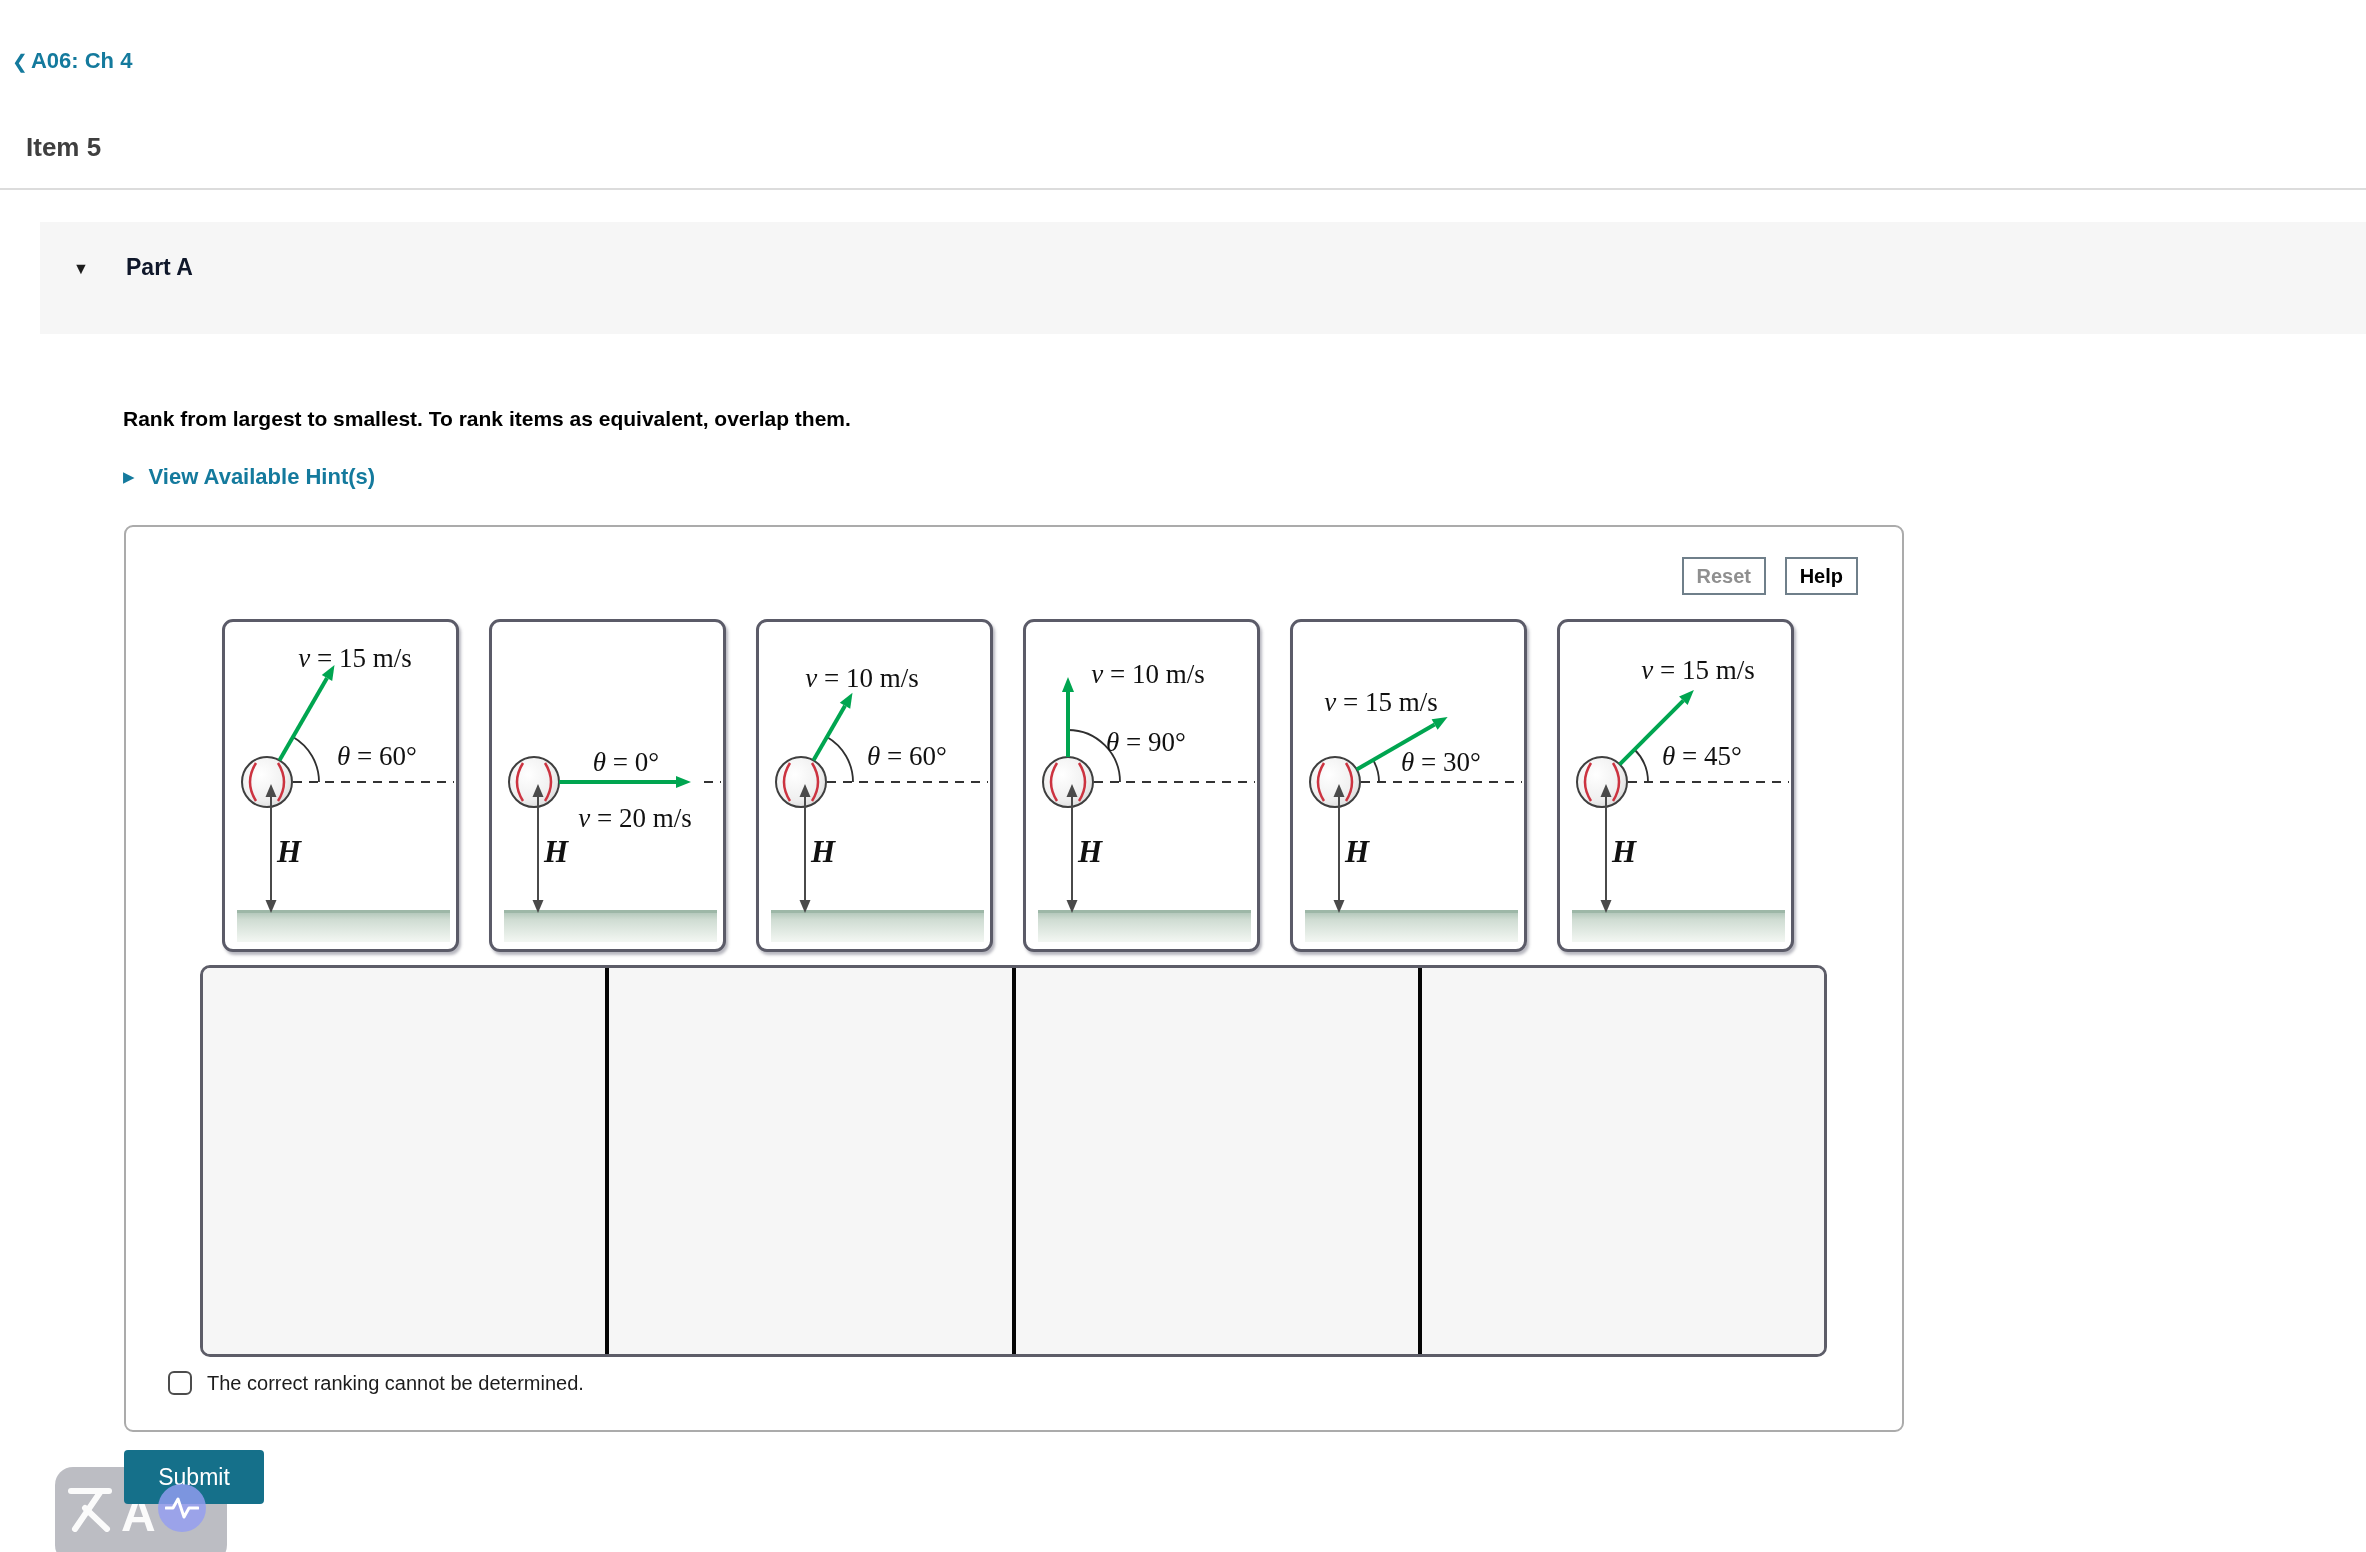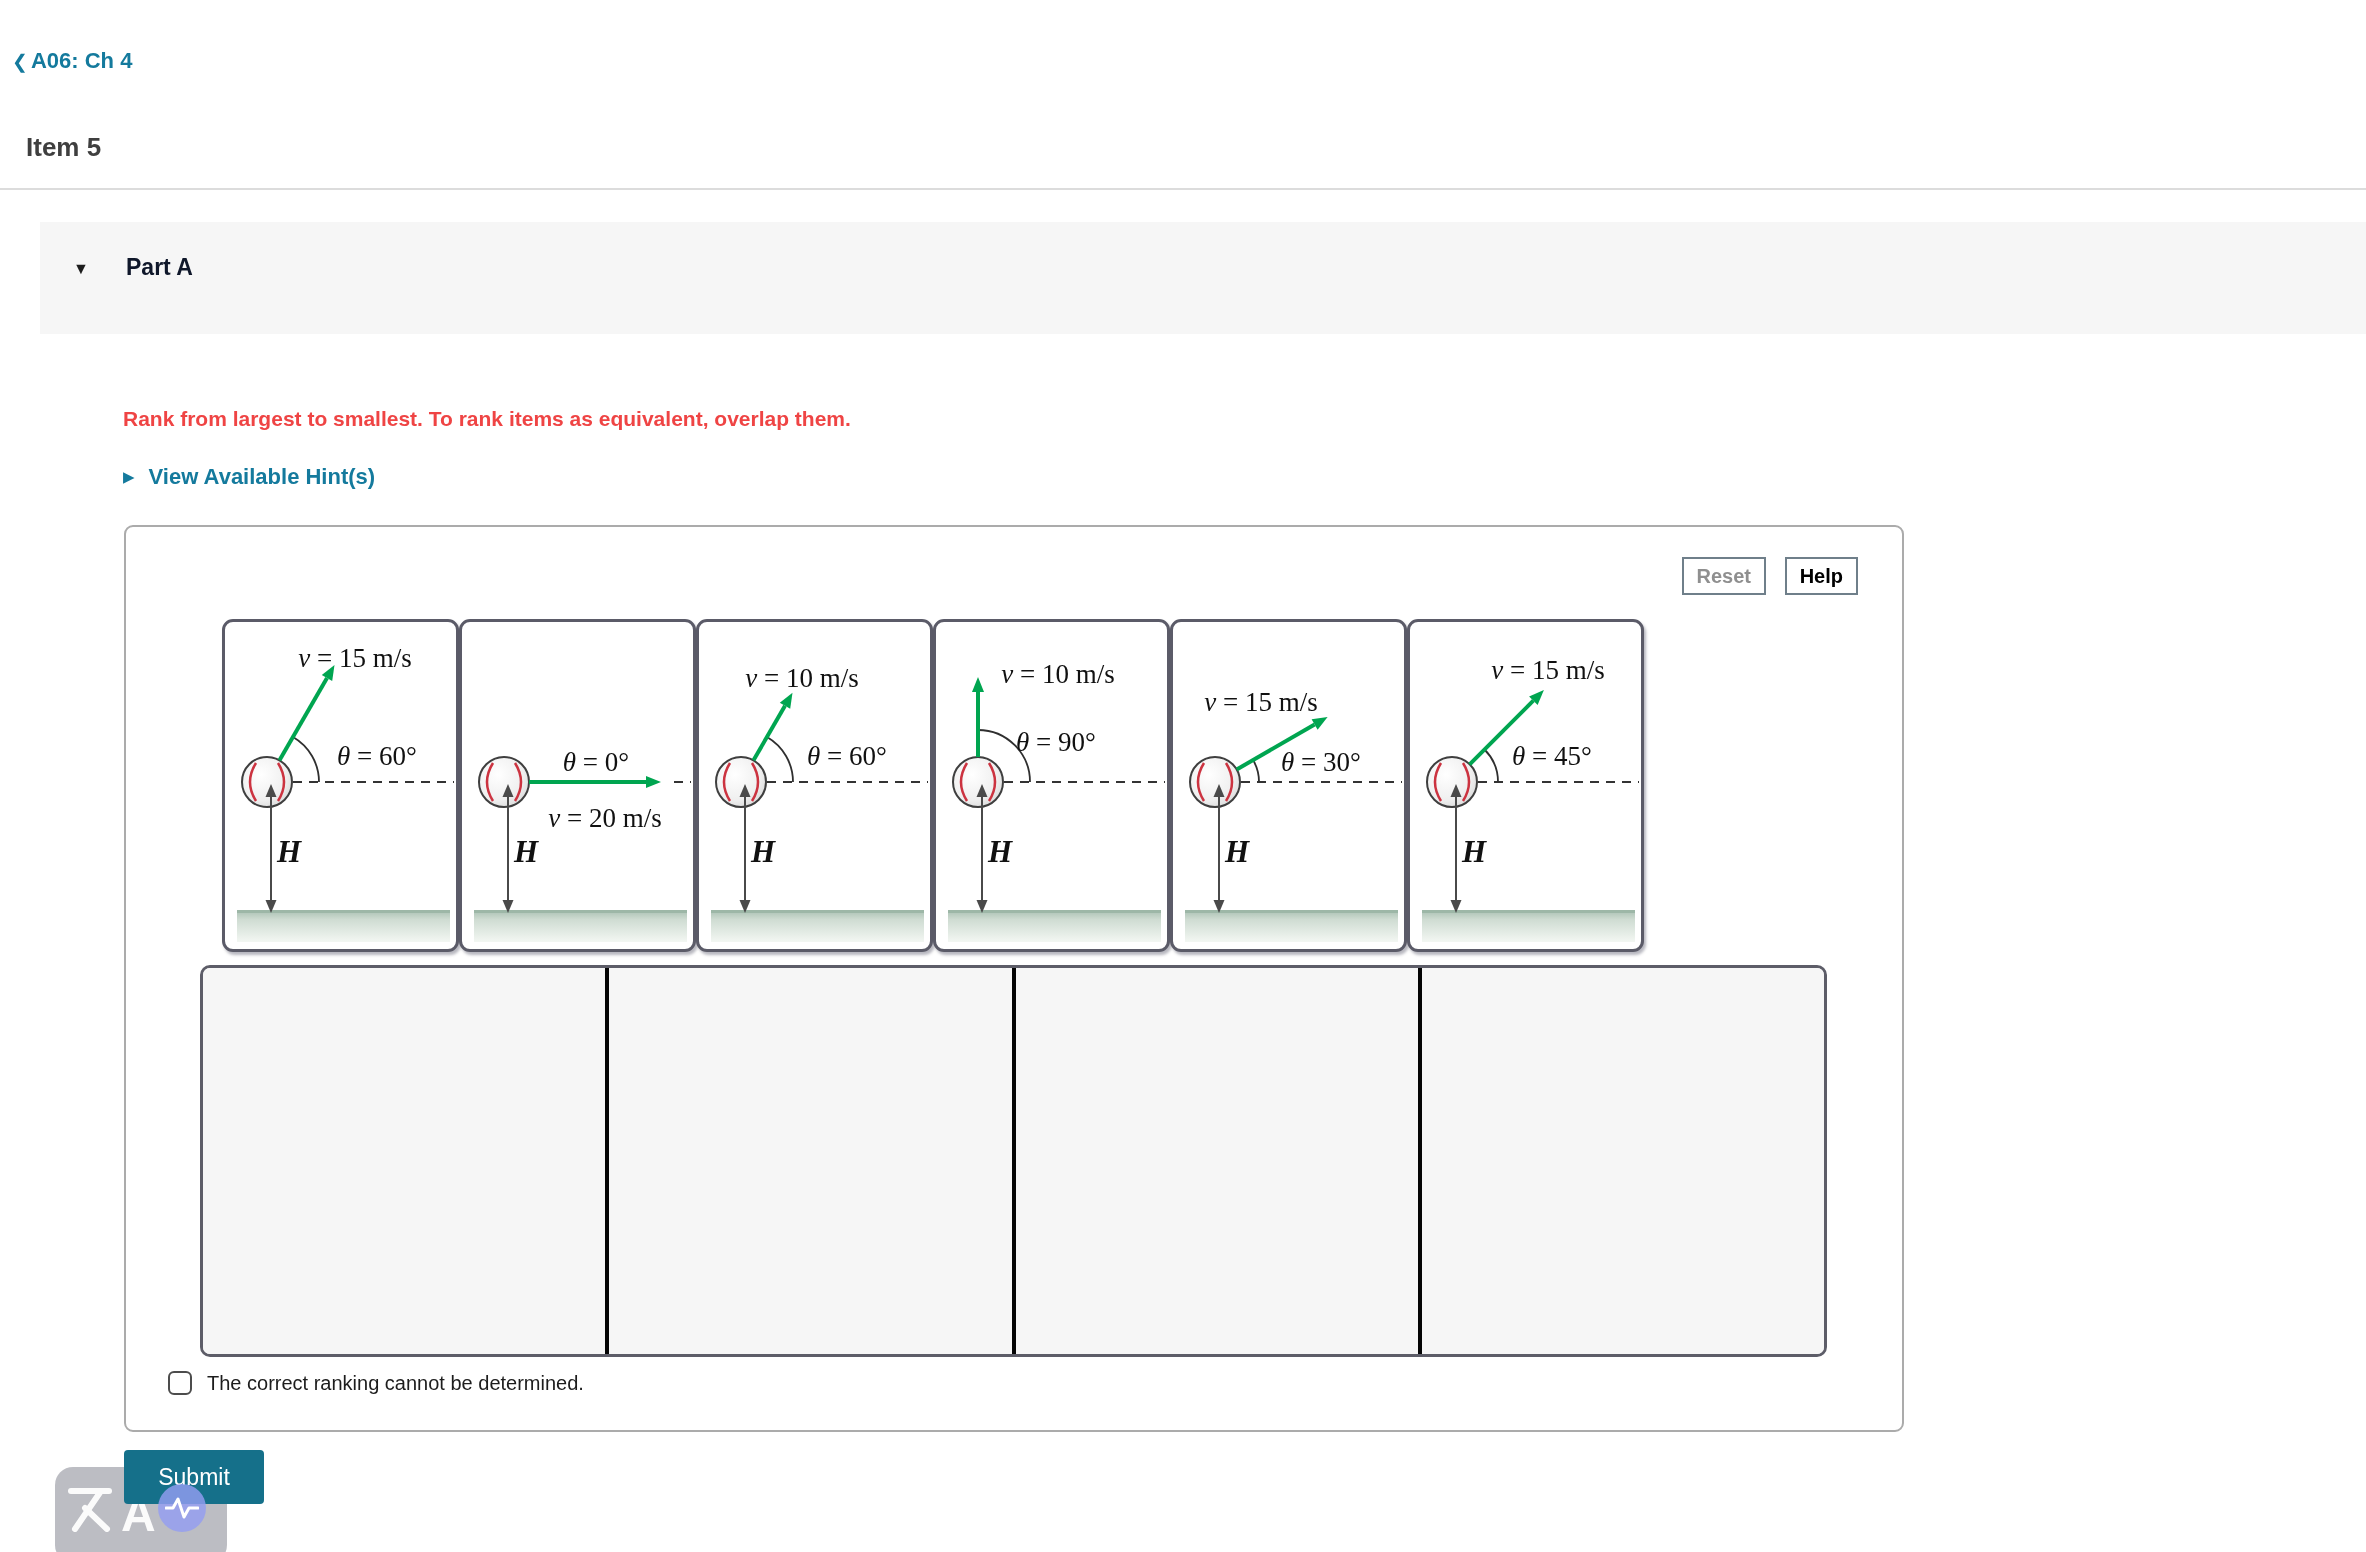--- a/index.html
+++ b/index.html
@@ -24,40 +24,40 @@
   }
   .top-divider{position:absolute;left:0;top:188px;width:2366px;height:2px;background:#dcdcdc;}
 
   .part-header{
     position:absolute;left:40px;top:222px;width:2326px;height:112px;background:#f6f6f6;cursor:pointer;
   }
   .part-caret{position:absolute;left:33px;top:38px;font-size:16px;color:#1c1c1c;}
   .part-title{position:absolute;left:86px;top:32px;font-size:23px;font-weight:bold;color:#0f172a;}
 
   .question{position:absolute;left:123px;top:357px;margin:0;font-size:21px;color:#333;}
-  .instruction{position:absolute;left:123px;top:407px;margin:0;font-size:21px;font-weight:bold;color:#ef4444;}
+  .instruction{position:absolute;left:123px;top:407px;margin:0;font-size:21px;font-weight:bold;color:#000000;}
 
   .hint-link{
     position:absolute;left:123px;top:464px;color:var(--teal);font-size:22px;font-weight:bold;
     text-decoration:none;cursor:pointer;display:flex;align-items:center;gap:14px;
   }
   .hint-link .tri{font-size:15px;}
 
   .activity{
     position:absolute;left:124px;top:525px;width:1780px;height:907px;
     border:2px solid #ababab;border-radius:9px;background:#fff;box-sizing:border-box;
   }
   .btn{
     position:absolute;top:30px;background:#fff;border:2px solid #6f7f8a;border-radius:0;
     font-family:inherit;font-weight:bold;font-size:20px;padding:6px 13px;cursor:pointer;line-height:1.1;
   }
   .btn.reset{right:136px;color:#8f8f8f;}
   .btn.help{right:44px;color:#000;}
 
-  .cards{position:absolute;left:96px;top:92px;display:flex;}
+  .cards{position:absolute;left:96px;top:92px;display:flex;gap:30px;}
   .card{
     width:237px;height:333px;background:#fff;box-sizing:border-box;
     border:3px solid #5b5b68;border-radius:11px;
     box-shadow:2px 3px 3px rgba(95,95,112,0.45);
     cursor:grab;position:relative;
   }
   .card svg{position:absolute;left:0;top:0;}
 
   .bins{
     position:absolute;left:74px;top:438px;width:1627px;height:392px;

